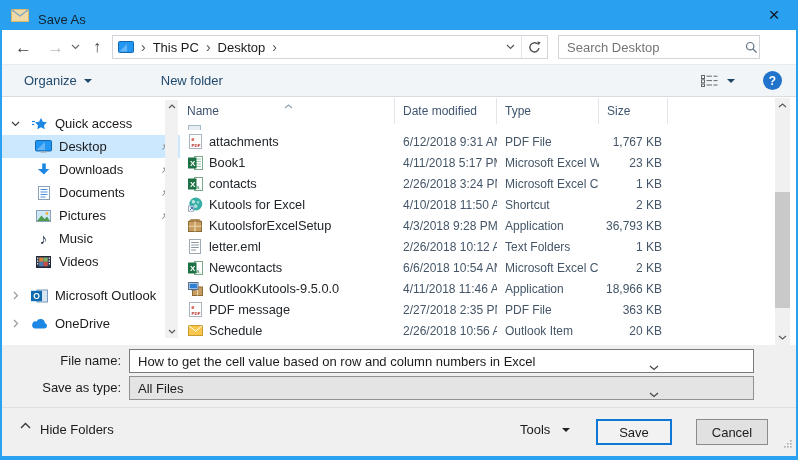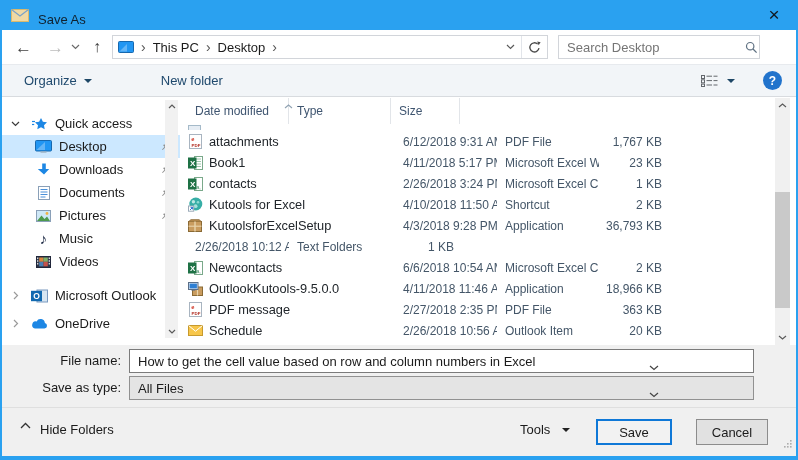--- a/index.html
+++ b/index.html
@@ -381,20 +381,21 @@
       </div>
     </div>
 
     <div class="filearea">
       <div class="fheader">
         <span class="sort-caret">
           <svg width="9" height="5" viewBox="0 0 9 5">
               <polyline points="1,4 4.5,1 8,4" fill="none" stroke="#90a2b2" stroke-width="1.1"></polyline>
             </svg>
         </span>
+        <span class="hc hc-name">Name</span>
         <span class="hc hc-date">Date modified</span>
         <span class="hc hc-type">Type</span>
         <span class="hc hc-size">Size</span>
       </div>
 
       <div class="rows">
         <span class="partial-icon"></span>
 
         <div class="frow">
           <span class="c-name">
@@ -481,20 +482,34 @@
                 </svg>
               </span>
               <span>KutoolsforExcelSetup</span>
             </span>
           <span class="c-date">4/3/2018 9:28 PM</span>
           <span class="c-type">Application</span>
           <span class="c-size">36,793 KB</span>
         </div>
 
         <div class="frow">
+          <span class="c-name">
+              <span class="ficon">
+                <svg width="12" height="15" viewBox="0 0 12 15">
+                  <rect x=".5" y=".5" width="11" height="14" fill="#fff" stroke="#a0aab4"></rect>
+                  <g stroke="#8a96a2" stroke-width="1">
+                    <line x1="2.2" y1="3.5" x2="9.8" y2="3.5"></line>
+                    <line x1="2.2" y1="6" x2="9.8" y2="6"></line>
+                    <line x1="2.2" y1="8.5" x2="9.8" y2="8.5"></line>
+                    <line x1="2.2" y1="11" x2="7" y2="11"></line>
+                  </g>
+                </svg>
+              </span>
+              <span>letter.eml</span>
+            </span>
           <span class="c-date">2/26/2018 10:12 AM</span>
           <span class="c-type">Text Folders</span>
           <span class="c-size">1 KB</span>
         </div>
 
         <div class="frow">
           <span class="c-name">
               <span class="ficon">
                 <svg width="15" height="14" viewBox="0 0 15 14">
                   <rect x="6.5" y=".5" width="8" height="13" fill="#fff" stroke="#7aa98a"></rect>

